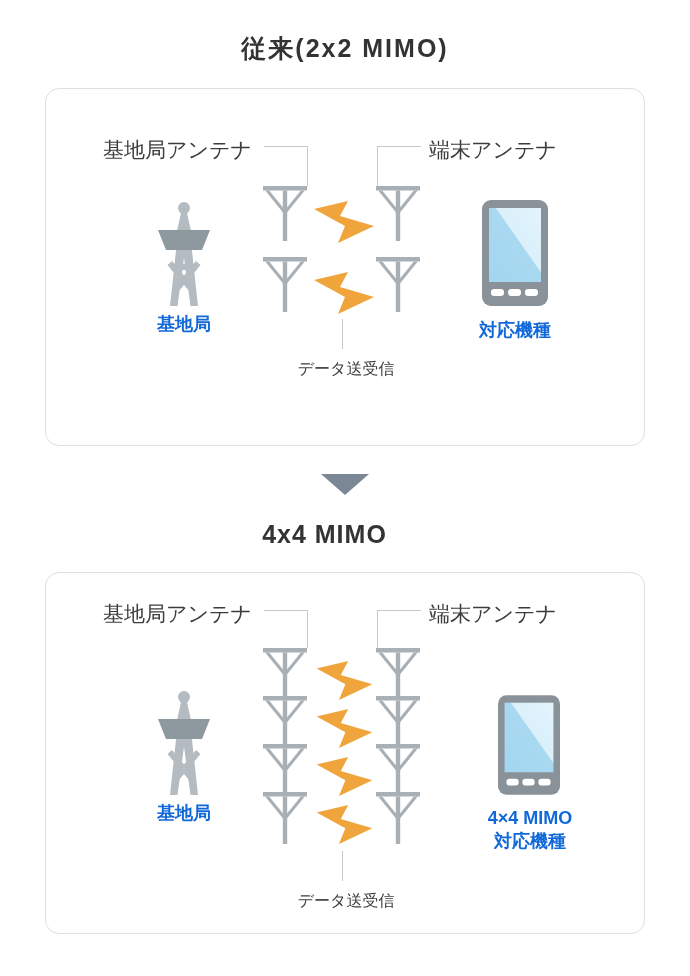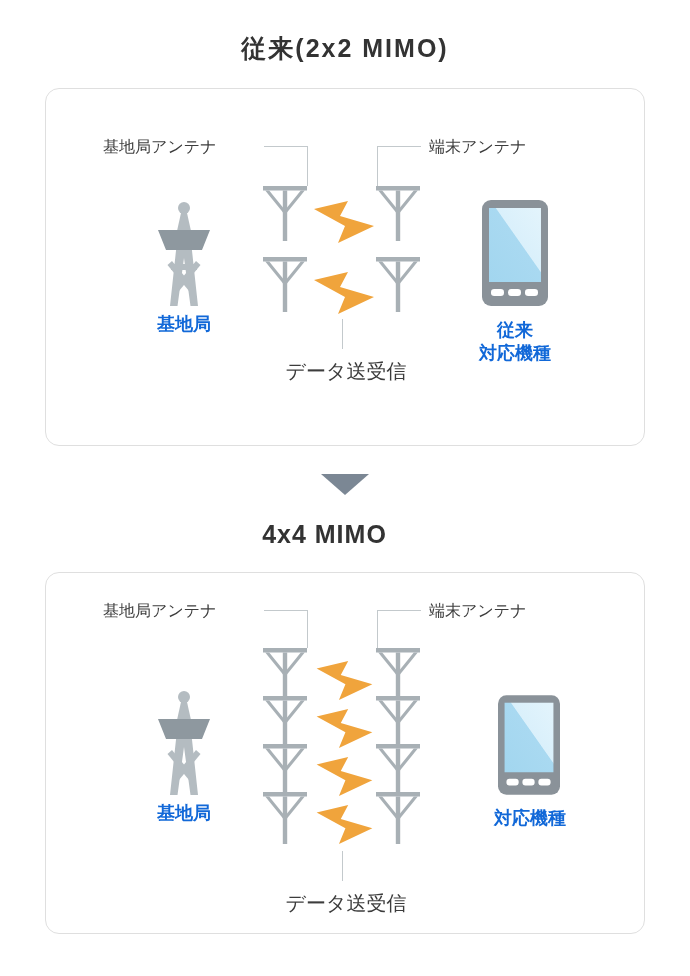--- a/index.html
+++ b/index.html
@@ -54,21 +54,21 @@
     transform: translateX(-50%);
     width: 0; height: 0;
     border-left: 24px solid transparent;
     border-right: 24px solid transparent;
     border-top: 21px solid #7b8794;
   }
 
   
   .callout-label {
     position: absolute;
-    font-size: 16px;
+    font-size: 21px;
     color: #3c3c3c;
     white-space: nowrap;
     line-height: 1;
   }
   .leader {
     position: absolute;
     border-color: #c3c9cc;
     border-style: solid;
     border-width: 0;
     box-sizing: border-box;
@@ -100,21 +100,21 @@
     line-height: 1.28;
   }
 
   
   .antenna { position: absolute; }
   .bolt { position: absolute; }
 
   
   .data-label {
     position: absolute;
-    font-size: 20px;
+    font-size: 16px;
     color: #3c3c3c;
     white-space: nowrap;
     line-height: 1;
   }
 </style>
 </head>
 <body>
 
 <div class="diagram-root">
 
@@ -211,21 +211,20 @@
           </linearGradient>
         </defs>
         <rect x="0" y="0" width="66" height="106" rx="9" ry="9" fill="#8a9299"></rect>
         <rect x="7" y="8" width="52" height="74" fill="url(#scr1)"></rect>
         <rect x="9" y="89" width="13" height="7" rx="3.2" fill="#ffffff"></rect>
         <rect x="26" y="89" width="13" height="7" rx="3.2" fill="#ffffff"></rect>
         <rect x="43" y="89" width="13" height="7" rx="3.2" fill="#ffffff"></rect>
       </svg>
     </div>
     <div class="device-label" style="left:394px; top:230px; width:150px;">
-      <div>従来</div>
       <div>対応機種</div>
     </div>
   </div>
 
   <div id="divider-arrow"></div>
 
   <div class="section-title" id="title-bottom">4x4 MIMO</div>
 
   <div class="panel" id="panel-bottom">
 
@@ -367,17 +366,18 @@
           </linearGradient>
         </defs>
         <rect x="0" y="0" width="66" height="106" rx="9" ry="9" fill="#8a9299"></rect>
         <rect x="7" y="8" width="52" height="74" fill="url(#scr2)"></rect>
         <rect x="9" y="89" width="13" height="7" rx="3.2" fill="#ffffff"></rect>
         <rect x="26" y="89" width="13" height="7" rx="3.2" fill="#ffffff"></rect>
         <rect x="43" y="89" width="13" height="7" rx="3.2" fill="#ffffff"></rect>
       </svg>
     </div>
     <div class="device-label" style="left:406px; top:234px; width:156px;">
+      <div>4×4 MIMO</div>
       <div>対応機種</div>
     </div>
   </div>
 
 </div>
 
 </body></html>

